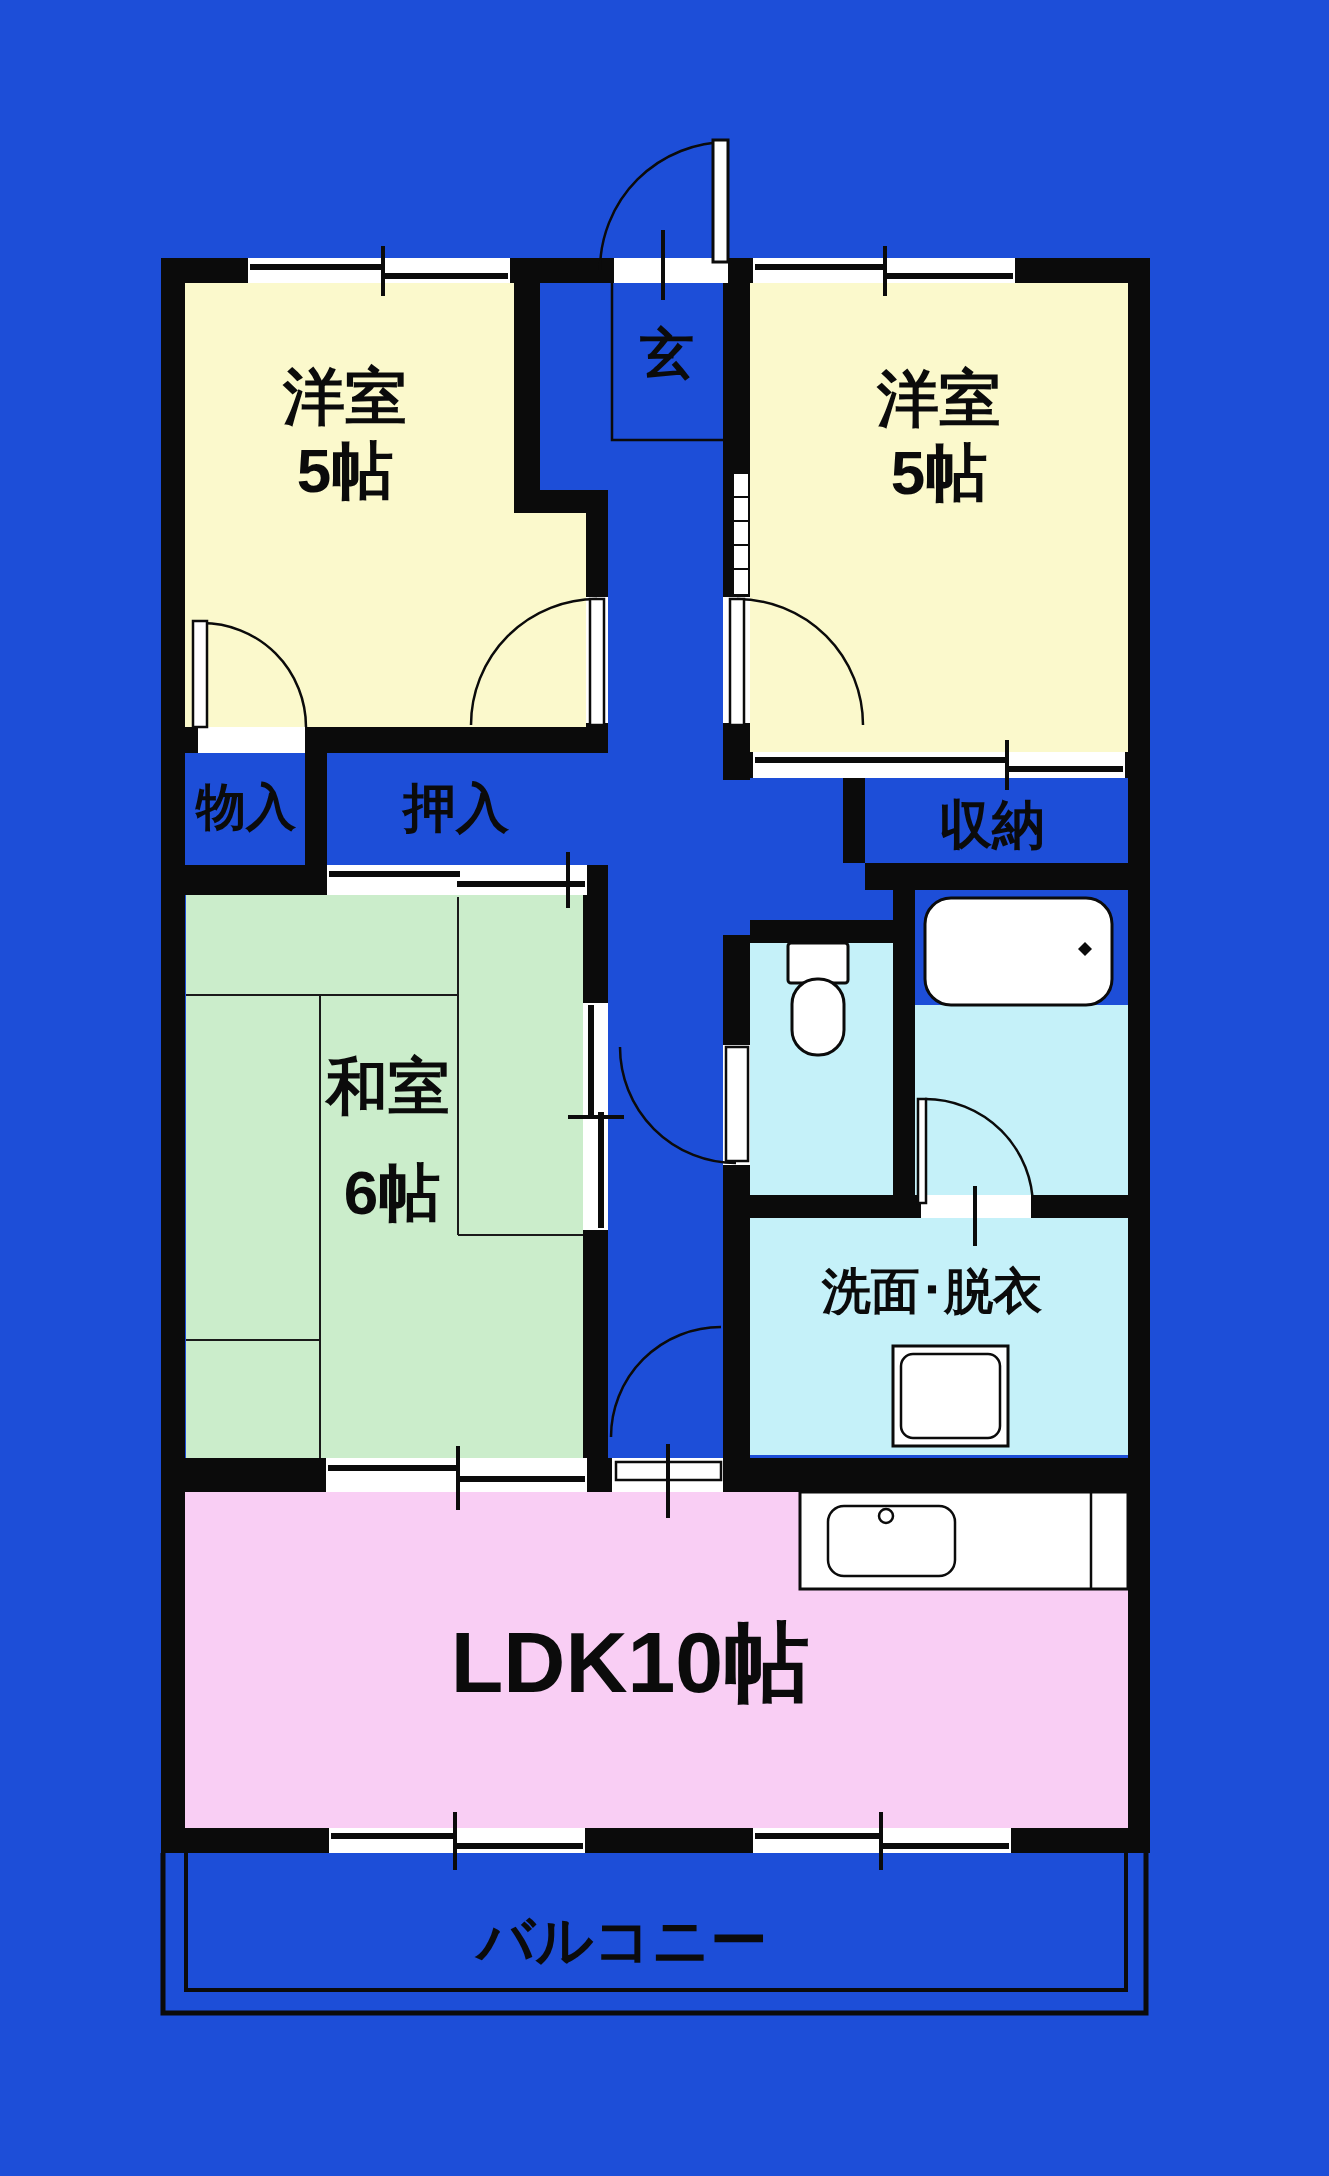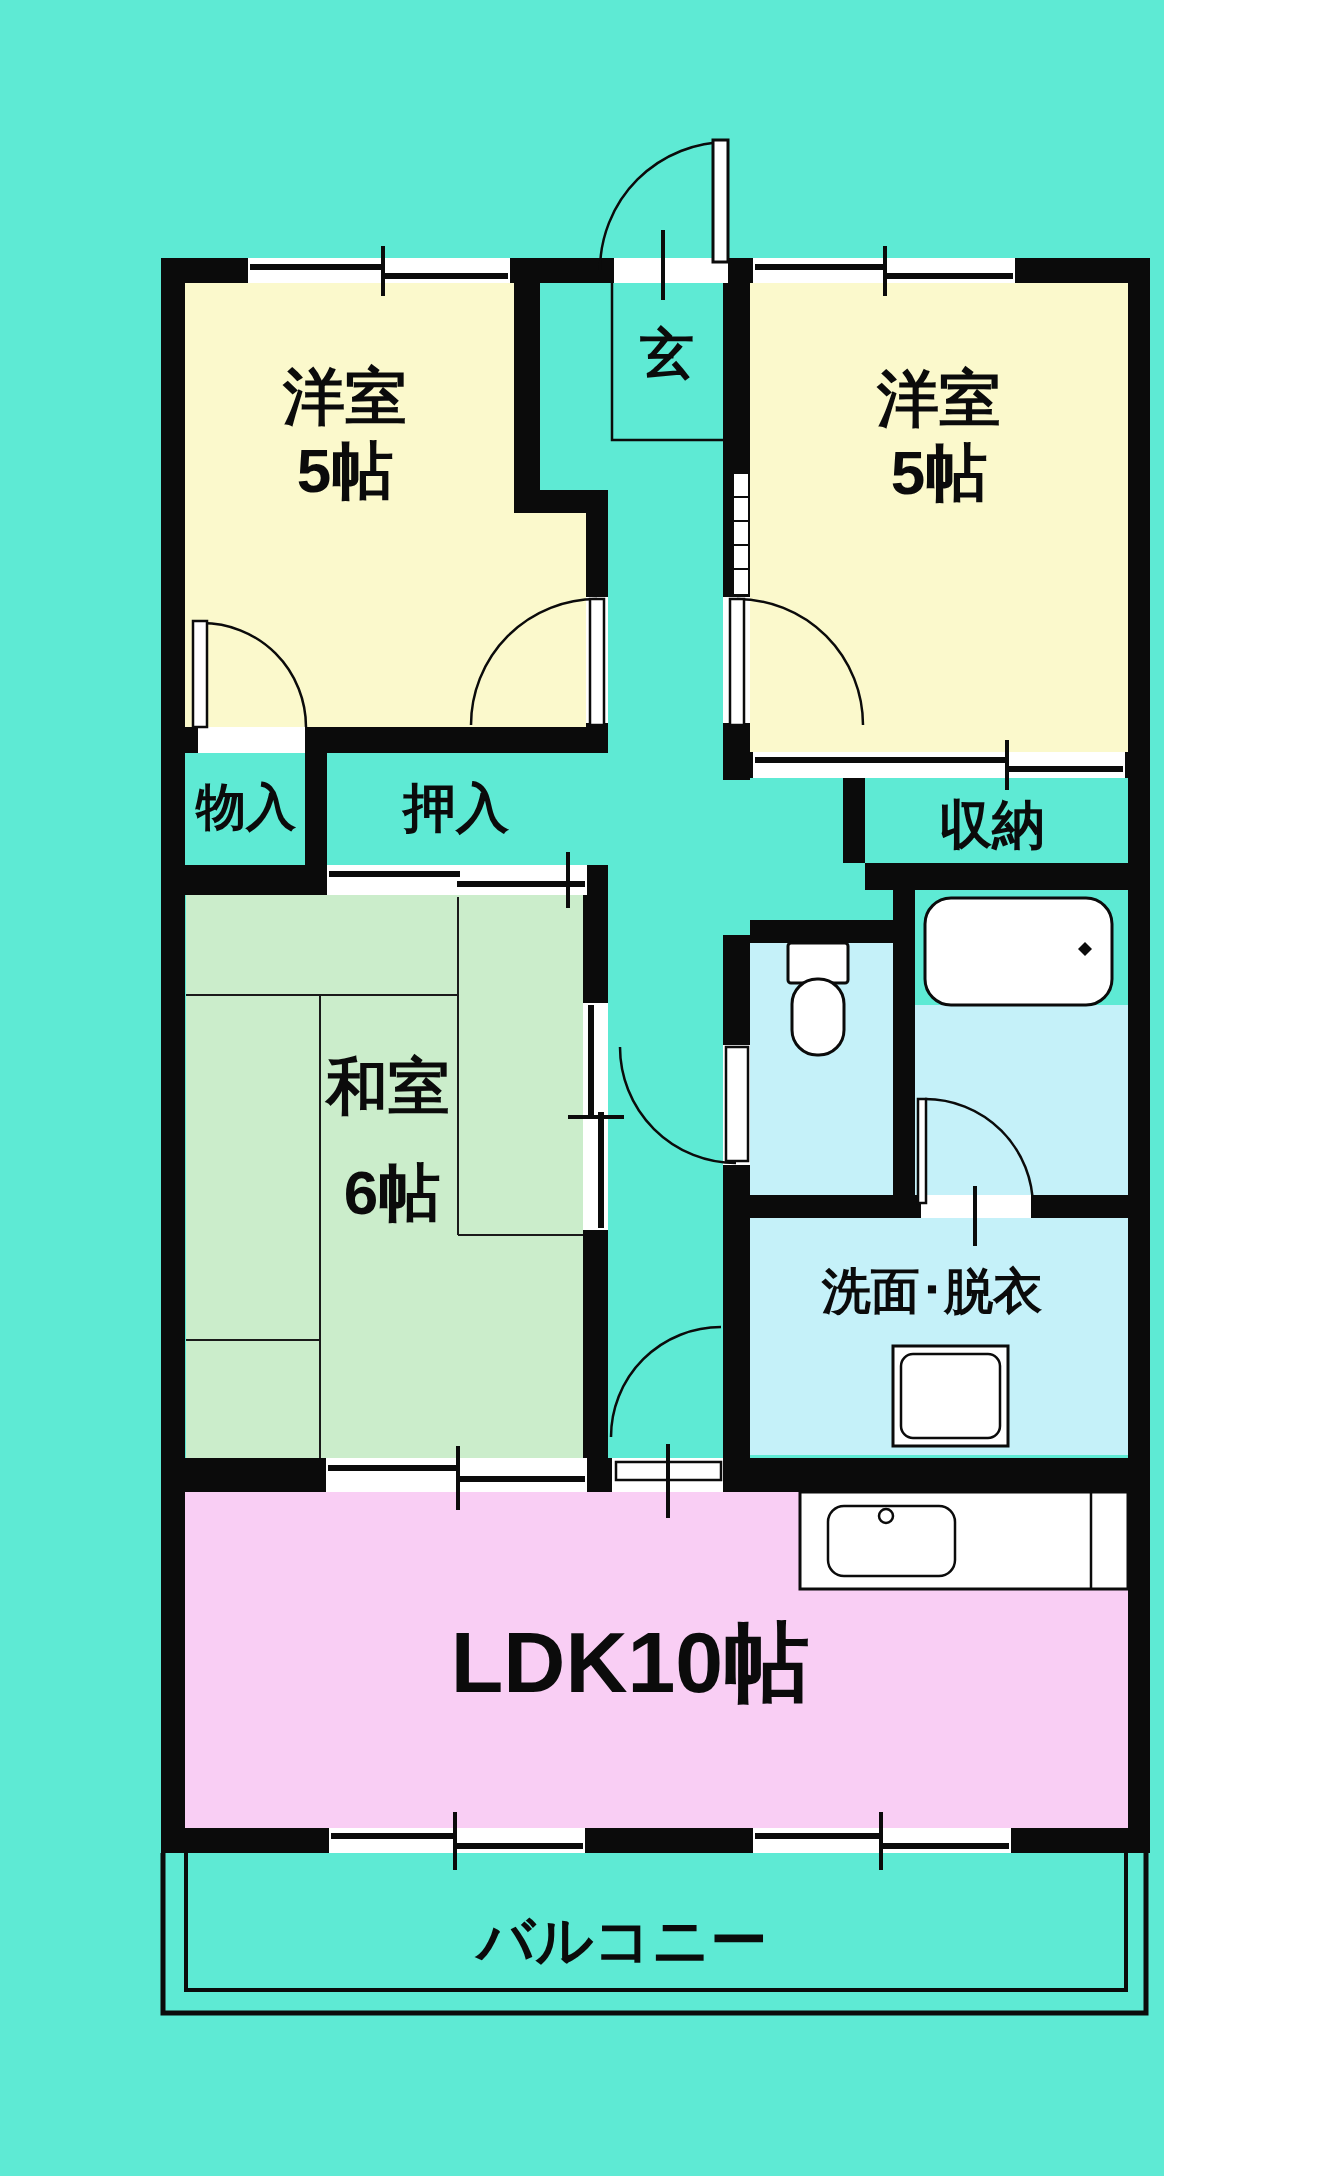--- a/index.html
+++ b/index.html
@@ -1,16 +1,16 @@
 <!DOCTYPE html>
 <html><head>
 <meta charset="utf-8">
 <style>
   html,body{margin:0;padding:0;background:#ffffff;}
-  .stage{position:relative;width:1164px;height:2176px;background:#5eead4;overflow:hidden;}
+  .stage{position:relative;width:1329px;height:2176px;background:#1d4ed8;overflow:hidden;}
   svg{display:block;}
   text{font-family:"Liberation Sans","DejaVu Sans",sans-serif;fill:#0b0b0b;}
   .rm-label{font-weight:600;}
 </style>
 </head>
 <body>
 
 <div class="stage">
 <svg width="1329" height="2176" viewBox="0 0 1329 2176">
 

